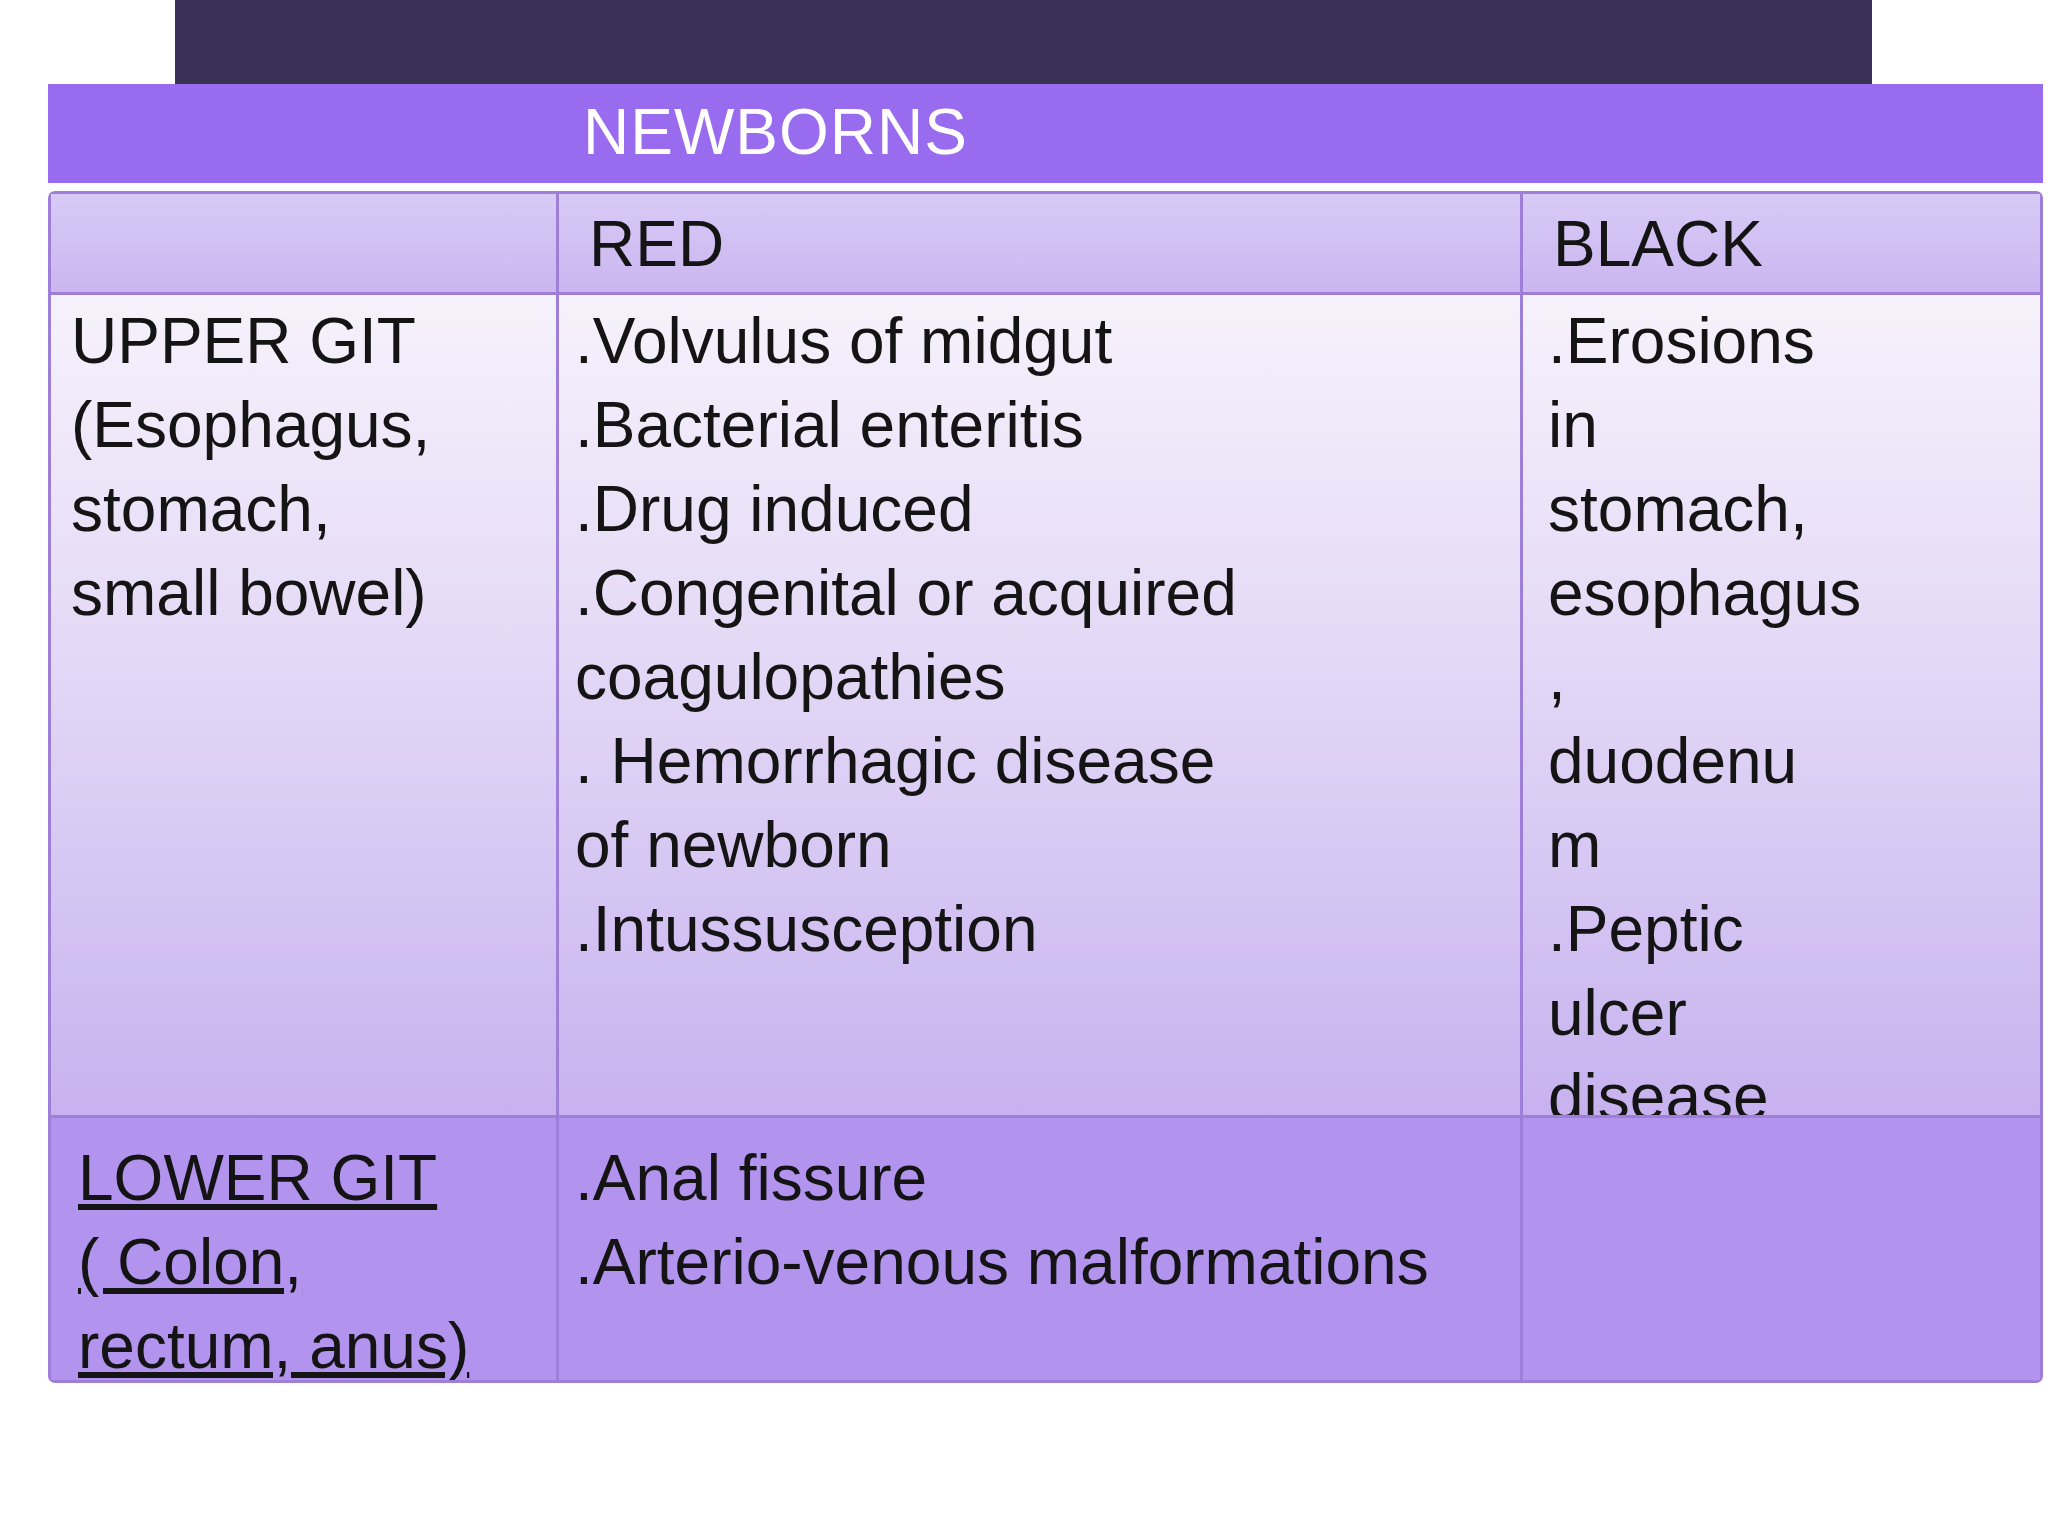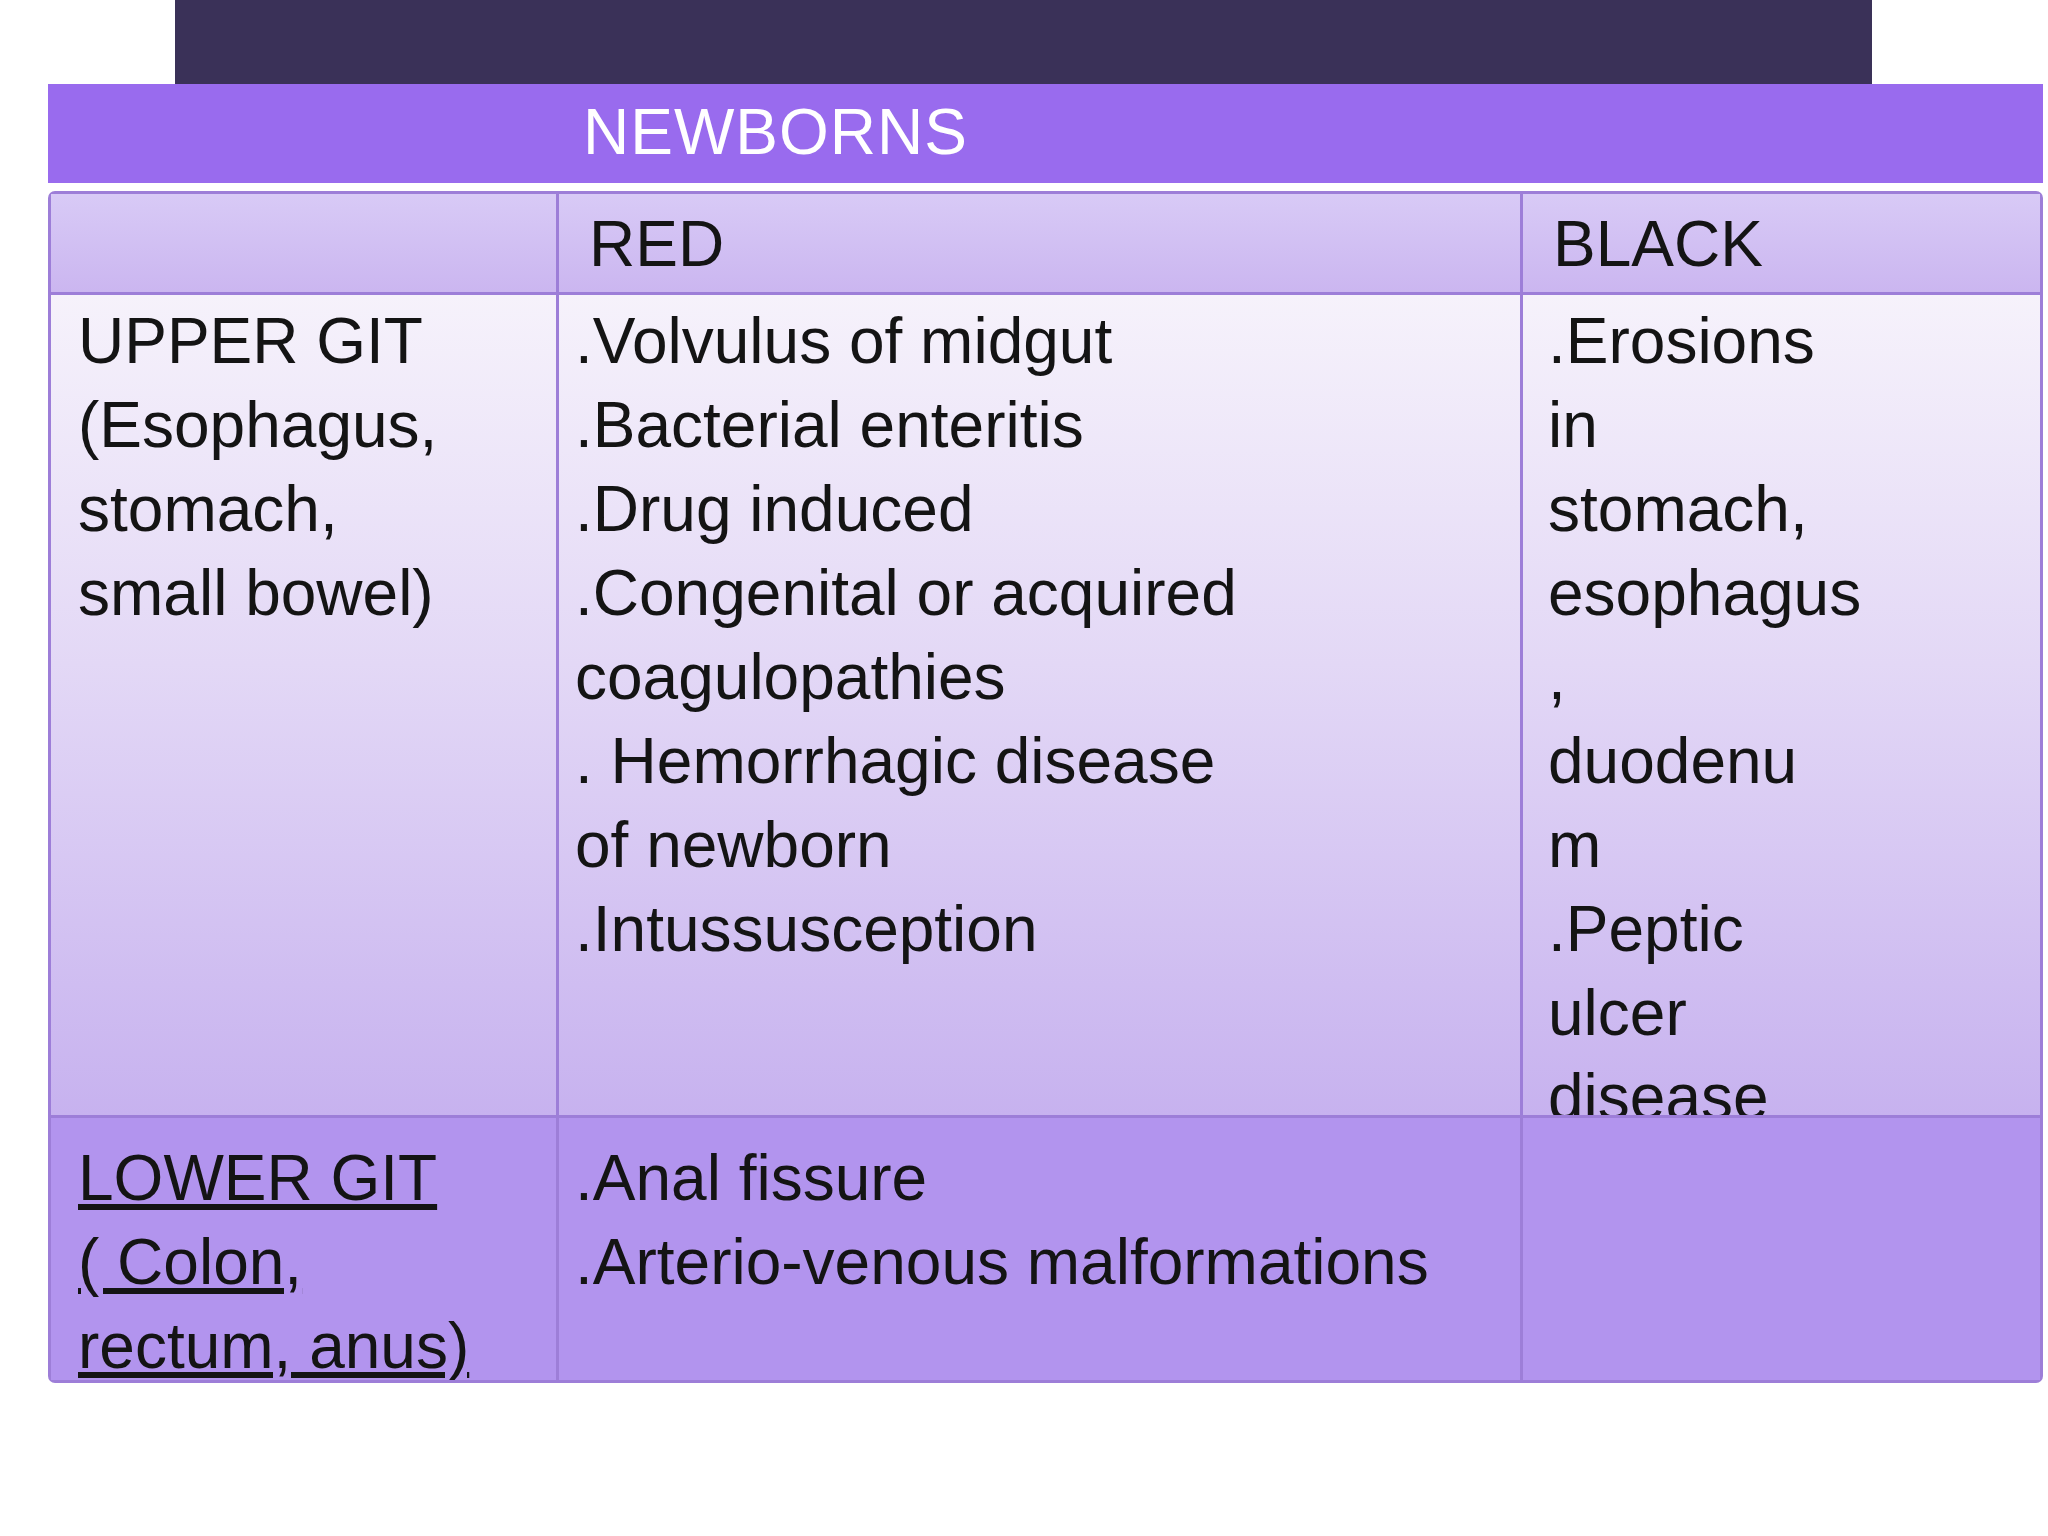--- a/index.html
+++ b/index.html
@@ -68,21 +68,21 @@
     display: block;
     font-size: 64px;
     line-height: 84px;
     white-space: pre-line;
   }
   .cell.hdr { background: linear-gradient(180deg, #d8caf6 0%, #cbb6f0 100%); }
   .cell.upper { background: linear-gradient(180deg, #f6f2fb 0%, #e3d8f6 45%, #c7b2ef 100%); }
   
   .cell.hdr { padding: 8px 10px 0 30px; }
   .cell.hdr.corner { padding: 0; }
-  .cell.upper.region { padding: 4px 14px 0 27px; }
+  .cell.upper.region { padding: 4px 14px 0 20px; }
   .cell.upper.red-col { padding: 4px 10px 10px 16px; }
   .cell.upper.black-col { padding: 4px 10px 0 25px; }
   .cell.lower { padding: 18px 14px 0 27px; }
   .cell.lower.red-col { padding: 18px 10px 0 16px; }
   .cell.lower.black-col { padding: 18px 10px 0 25px; }
 </style>
 </head>
 <body>
 
 <div id="stage">

